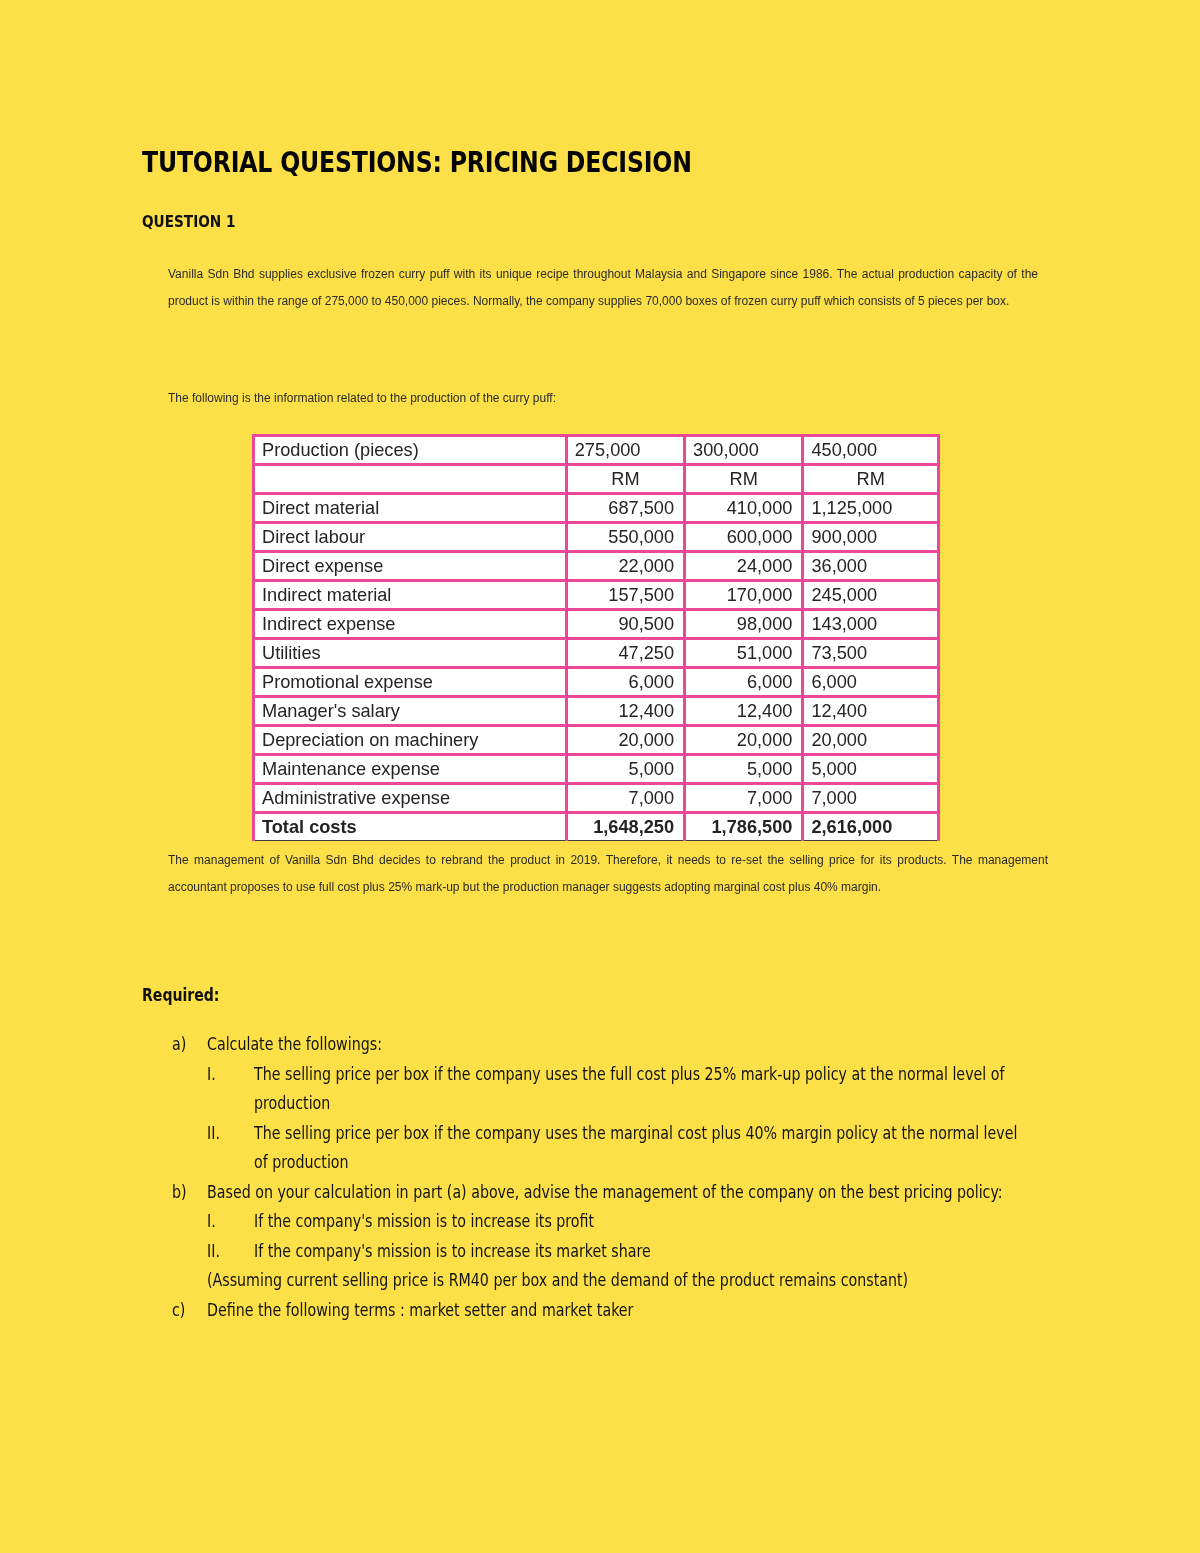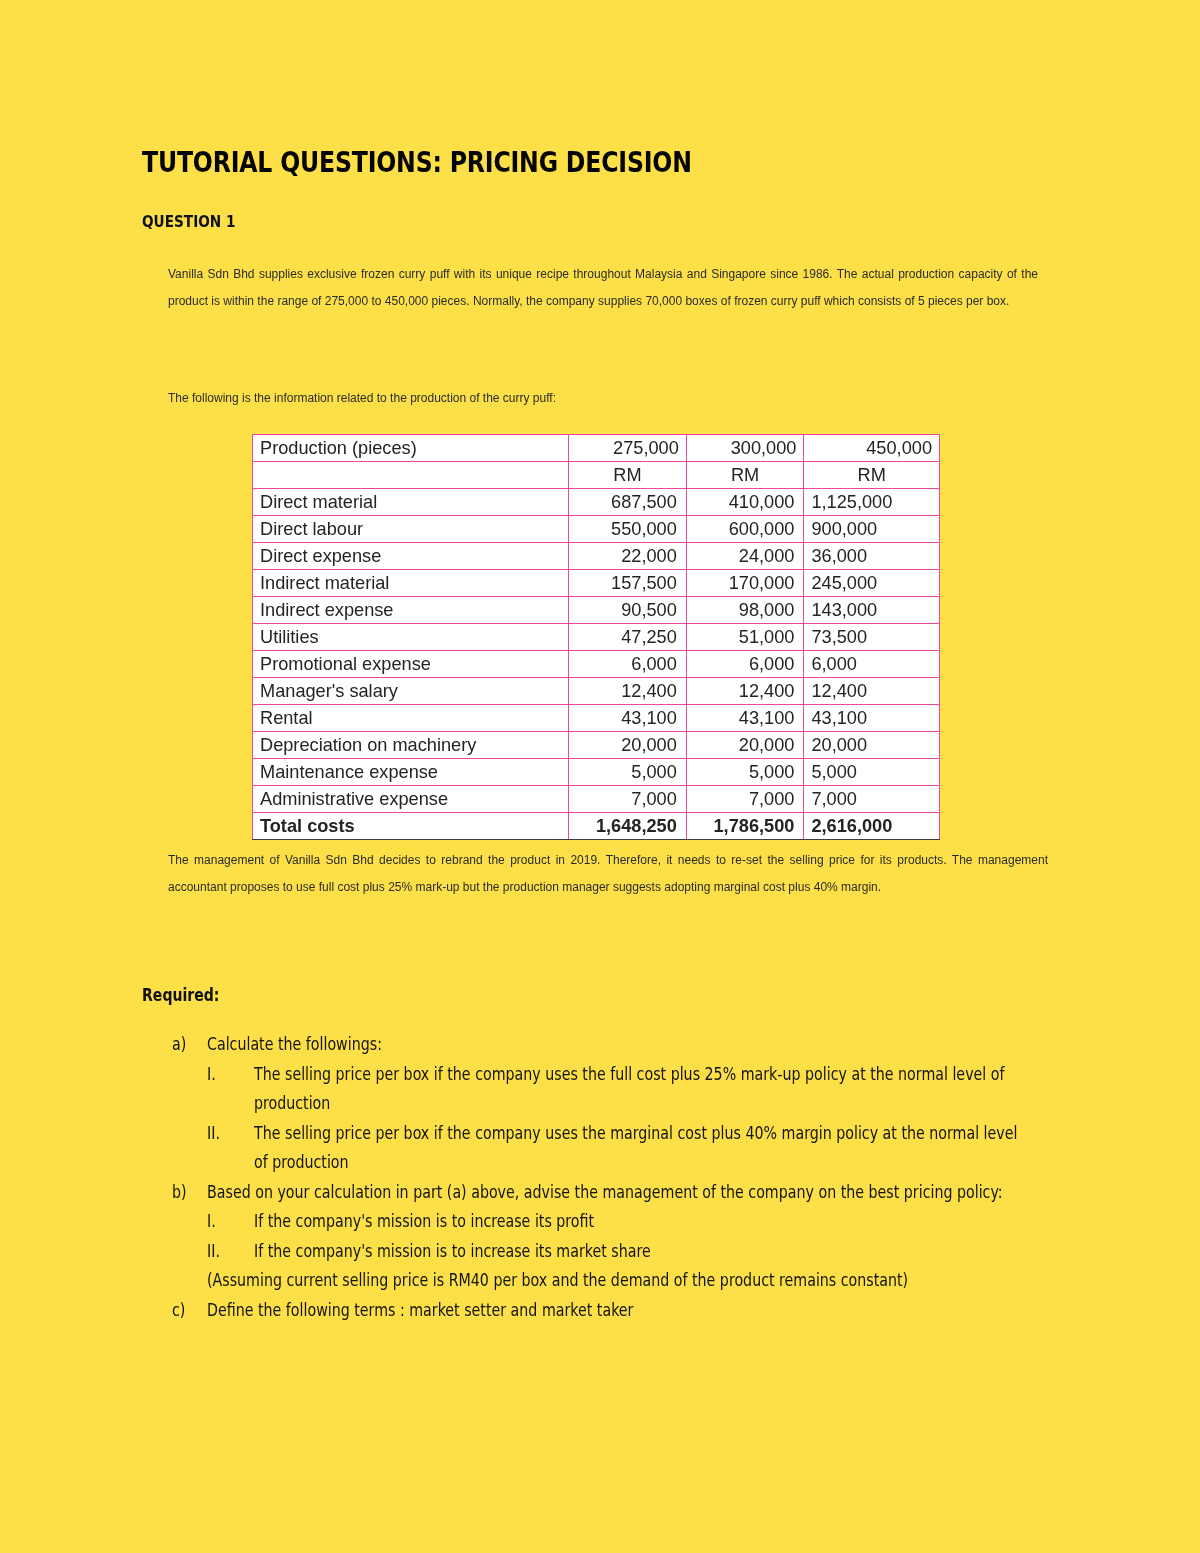--- a/index.html
+++ b/index.html
@@ -83,31 +83,31 @@
     left: 252px;
     top: 434px;
     width: 688px;
     border-collapse: collapse;
     font-family: "Liberation Sans", sans-serif;
     font-size: 18.2px;
     color: #242424;
     background: #ffffff;
   }
   .cost-table td {
-    border: 1px solid #ec4899;
+    border: 3px solid #ec4899;
     padding: 0 7px;
     height: 26px;
     line-height: 26px;
     white-space: nowrap;
     vertical-align: middle;
   }
   .cost-table .c-label { width: 333px; text-align: left; }
   .cost-table .c-num   { width: 108px; text-align: right; padding-right: 9px; }
   .cost-table .c-num3  { width: 123px; text-align: left; padding-right: 16px; }
-  .cost-table .hdr-num { text-align: right; padding-right: 7px; }
+  .cost-table .hdr-num { text-align: left; padding-right: 7px; }
   .cost-table .rm      { text-align: center; font-weight: normal; padding-right: 7px; }
   .cost-table .total td { font-weight: bold; }
   .cost-table tr.total td { border-top: 1px solid #3d3d3d; border-bottom: 1.5px solid #3d3d3d; }
 
   
   .required-head {
     position: absolute;
     left: 142px;
     top: 985px;
     font-size: 17px;
@@ -227,26 +227,20 @@
           <td class="c-num">6,000</td>
           <td class="c-num3">6,000</td>
         </tr>
         <tr>
           <td class="c-label">Manager's salary</td>
           <td class="c-num">12,400</td>
           <td class="c-num">12,400</td>
           <td class="c-num3">12,400</td>
         </tr>
         <tr>
-          <td class="c-label">Rental</td>
-          <td class="c-num">43,100</td>
-          <td class="c-num">43,100</td>
-          <td class="c-num3">43,100</td>
-        </tr>
-        <tr>
           <td class="c-label">Depreciation on machinery</td>
           <td class="c-num">20,000</td>
           <td class="c-num">20,000</td>
           <td class="c-num3">20,000</td>
         </tr>
         <tr>
           <td class="c-label">Maintenance expense</td>
           <td class="c-num">5,000</td>
           <td class="c-num">5,000</td>
           <td class="c-num3">5,000</td>

